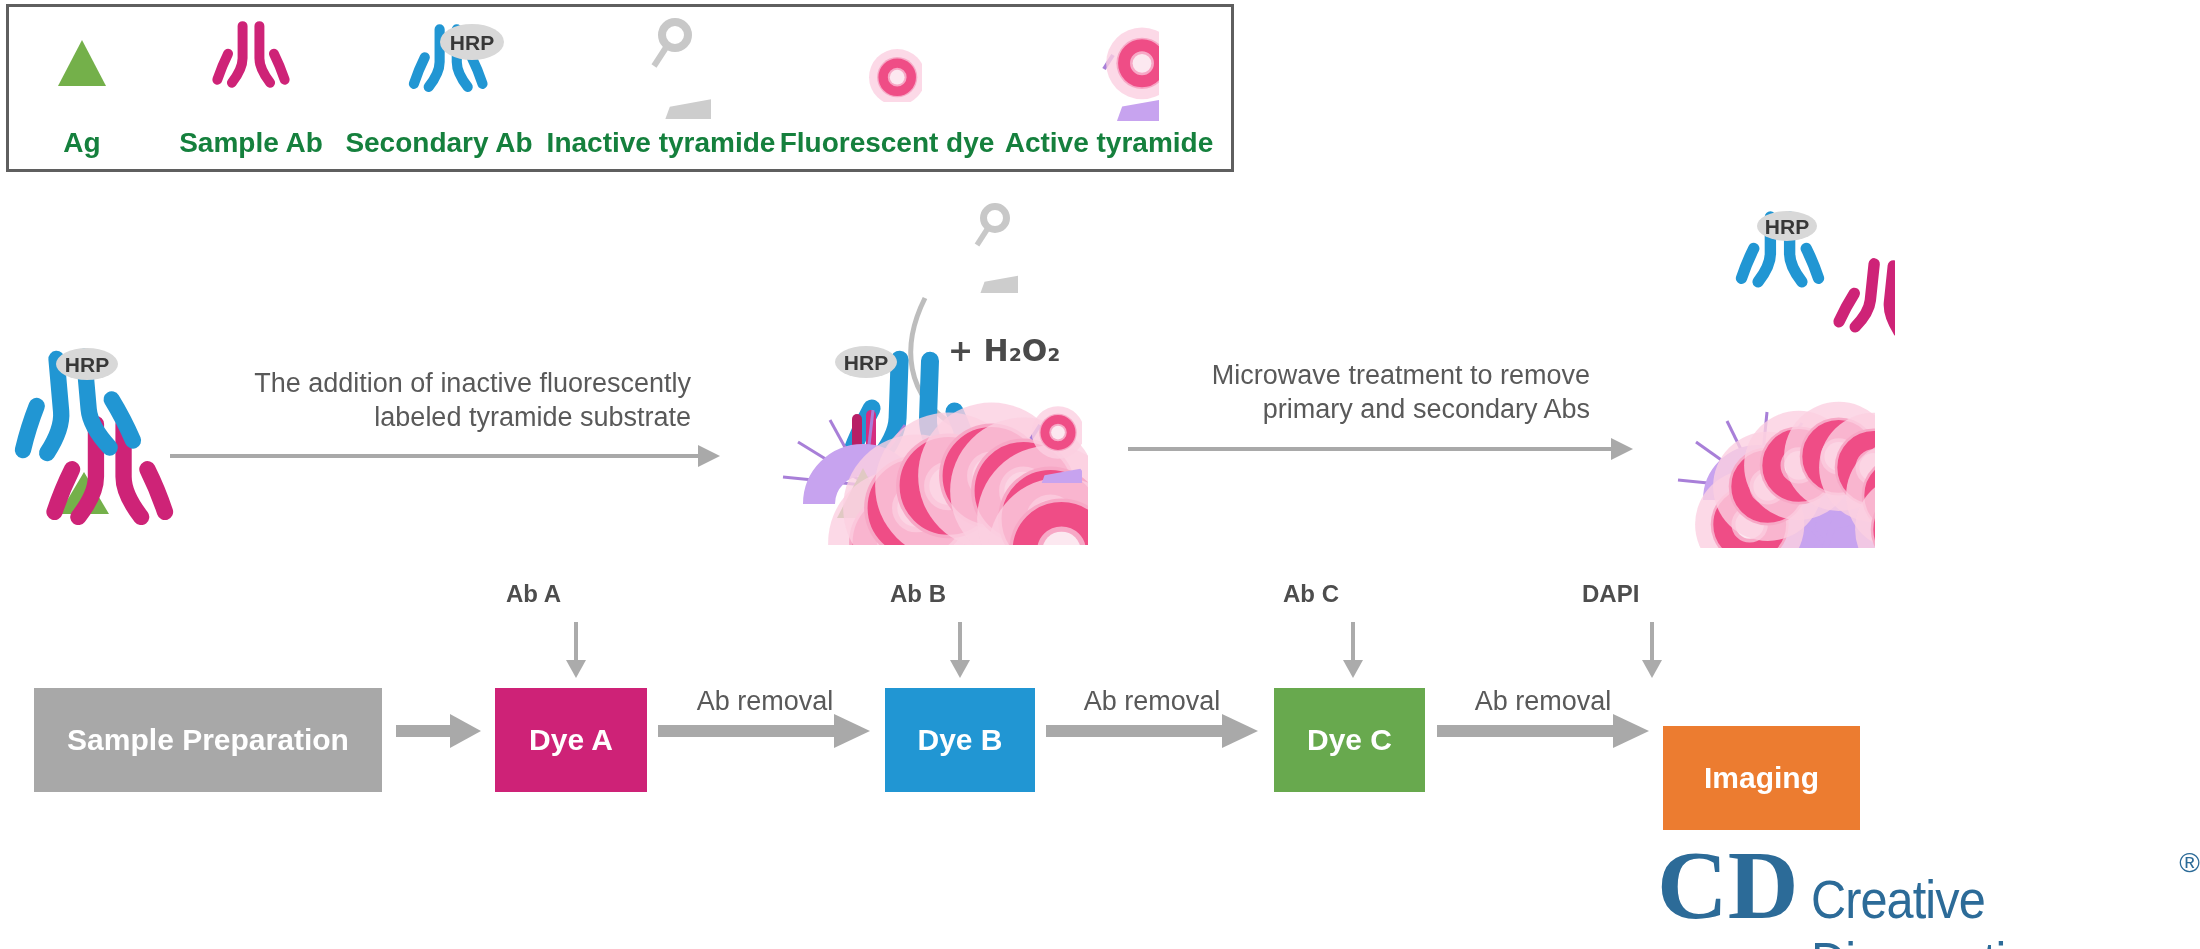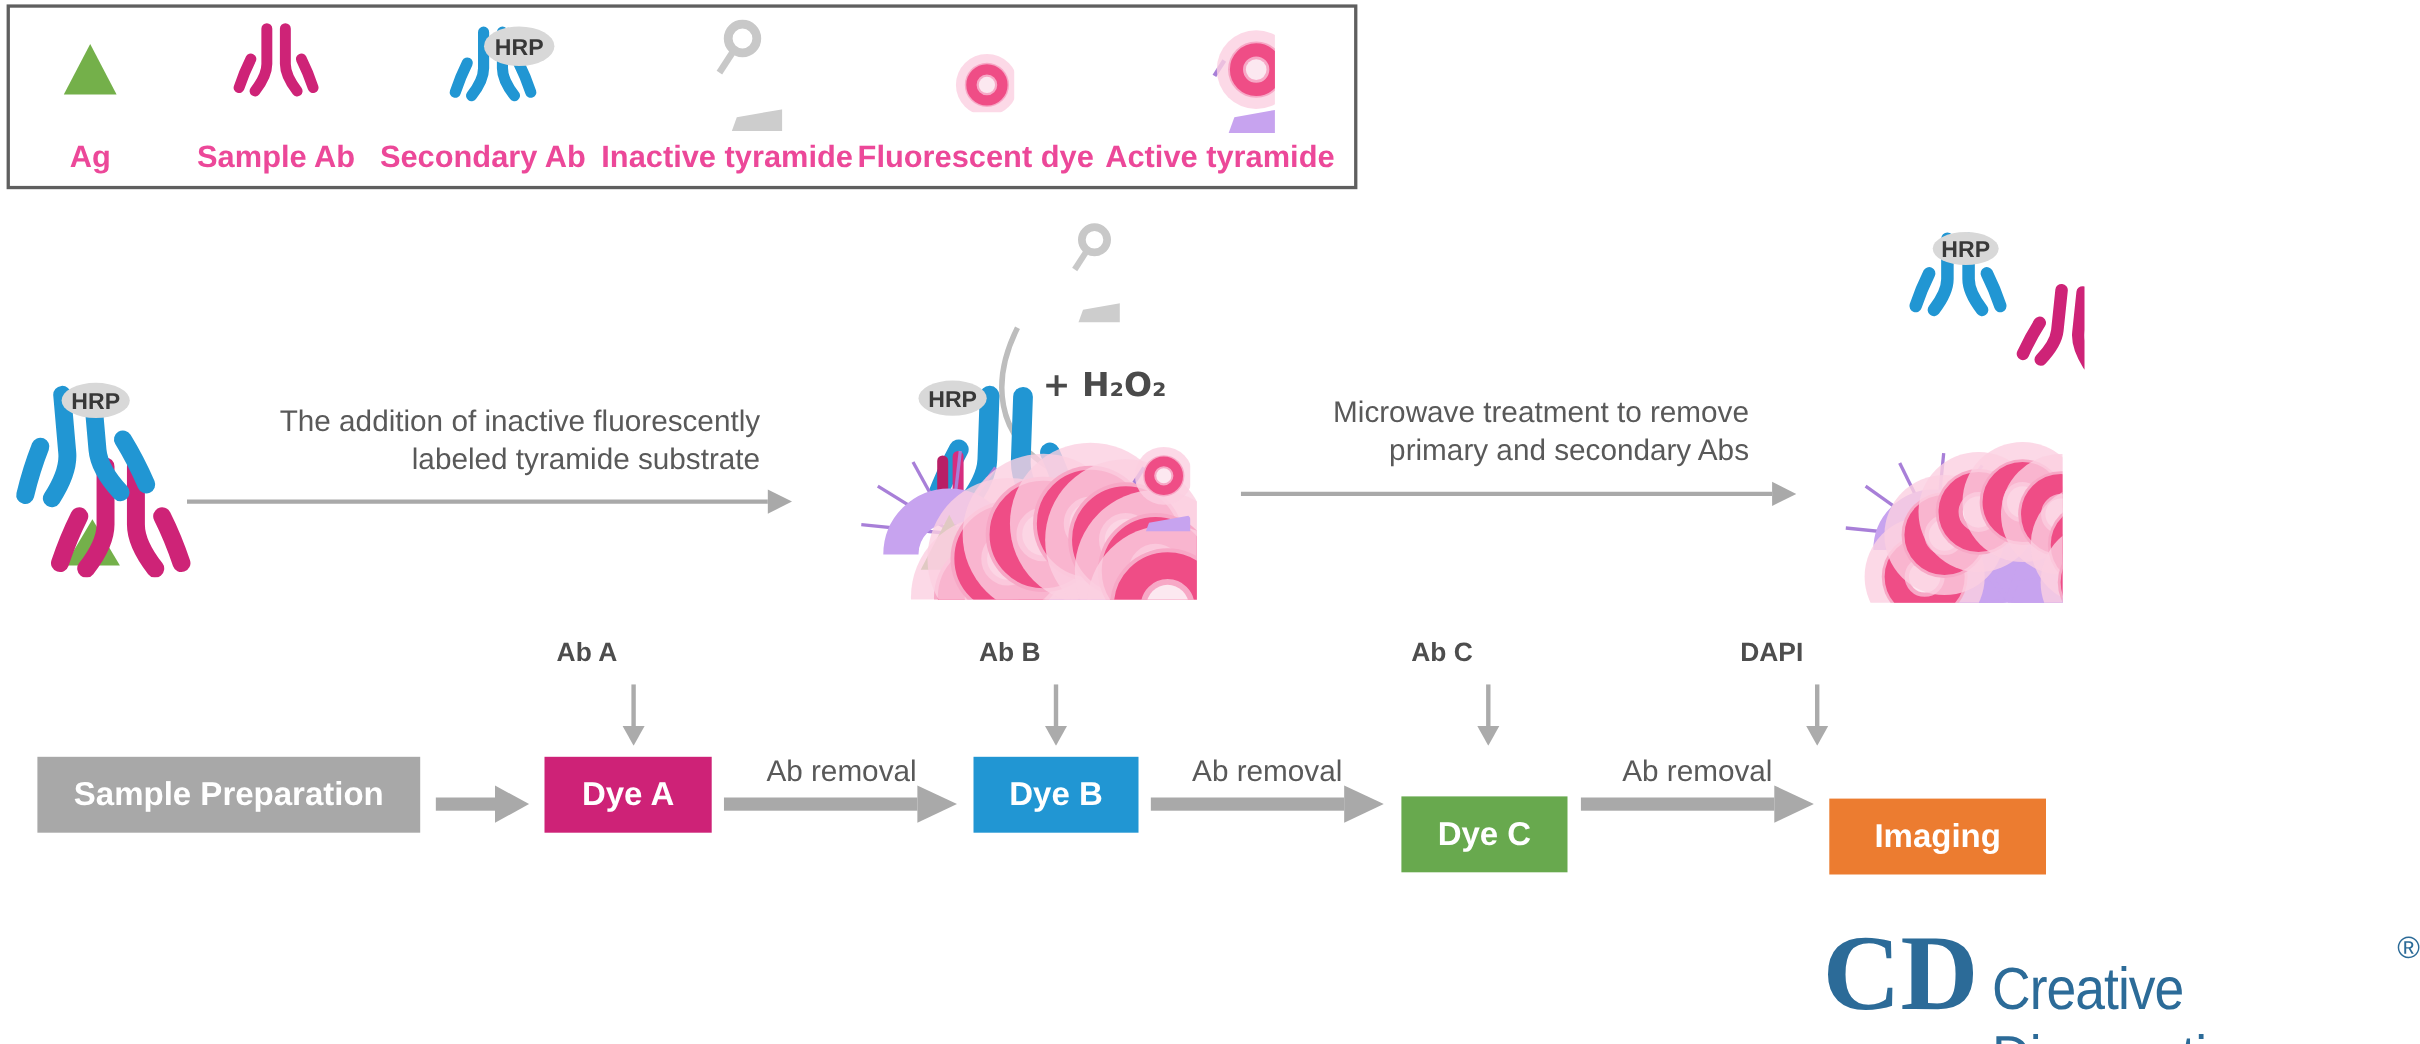--- a/index.html
+++ b/index.html
@@ -5,30 +5,30 @@
   html,body{margin:0;padding:0;background:#fff;}
   .canvas{position:relative;width:2200px;height:949px;background:#ffffff;overflow:hidden;
           font-family:"Liberation Sans","DejaVu Sans",sans-serif;color:#4d4d4d;}
   .abs{position:absolute;}
 
   
   .legend{left:6px;top:4px;width:1222px;height:162px;border:3px solid #5f5f5f;background:#fff;}
   .lg-item{position:absolute;top:0;height:160px;display:flex;flex-direction:column;
            align-items:center;justify-content:flex-end;padding-bottom:8px;box-sizing:border-box;}
   .lg-icon{flex:1;display:flex;align-items:center;justify-content:center;width:100%;}
-  .lg-label{font-size:28px;font-weight:bold;color:#ec4899;white-space:nowrap;}
+  .lg-label{font-size:28px;font-weight:bold;color:#15803d;white-space:nowrap;}
 
   
   .step-text{font-size:27px;line-height:34px;color:#595959;text-align:right;}
   .h2o2{font-size:30px;font-weight:bold;color:#4a4a4a;font-family:"DejaVu Sans",sans-serif;white-space:nowrap;}
   .stage-label{font-size:24px;font-weight:bold;color:#4d4d4d;}
   .removal-label{font-size:27px;color:#595959;text-align:center;}
 
   
-  .wbox{height:69px;display:flex;align-items:center;justify-content:center;
+  .wbox{height:104px;display:flex;align-items:center;justify-content:center;
         color:#fff;font-size:30px;font-weight:bold;}
   .box-prep{background:#a8a8a8;}
   .box-a{background:#ce2277;}
   .box-b{background:#2196d3;}
   .box-c{background:#68a94e;}
   .box-img{background:#ec7c30;margin-top:38px;}
 
   
   .ab-blue{color:#2196d3;}
   .ab-magenta{color:#ce2377;}
@@ -288,21 +288,21 @@
       <polygon points="2,38 22,38 12,56" fill="#ababab"></polygon>
   </svg>
   <svg class="abs" style="left:1640px;top:622px;" width="24" height="56" viewBox="0 0 24 56">
     <line x1="12" y1="0" x2="12" y2="38" stroke="#ababab" stroke-width="4"></line>
       <polygon points="2,38 22,38 12,56" fill="#ababab"></polygon>
   </svg>
 
   <div class="abs wbox box-prep" style="left:34px;top:688px;width:348px;">Sample Preparation</div>
   <div class="abs wbox box-a" style="left:495px;top:688px;width:152px;">Dye A</div>
   <div class="abs wbox box-b" style="left:885px;top:688px;width:150px;">Dye B</div>
-  <div class="abs wbox box-c" style="left:1274px;top:688px;width:151px;margin-top:36px;">Dye C</div>
+  <div class="abs wbox box-c" style="left:1274px;top:688px;width:151px;">Dye C</div>
   <div class="abs wbox box-img" style="left:1663px;top:688px;width:197px;">Imaging</div>
 
   <div class="abs removal-label" style="left:665px;top:686px;width:200px;">Ab removal</div>
   <div class="abs removal-label" style="left:1052px;top:686px;width:200px;">Ab removal</div>
   <div class="abs removal-label" style="left:1443px;top:686px;width:200px;">Ab removal</div>
 
   <svg class="abs" style="left:396px;top:713px;" width="85" height="36" viewBox="0 0 85 36">
     <rect x="0" y="12" width="54" height="12" fill="#a9a9a9"></rect>
       <polygon points="54,1 85,18 54,35" fill="#a9a9a9"></polygon>
   </svg>

